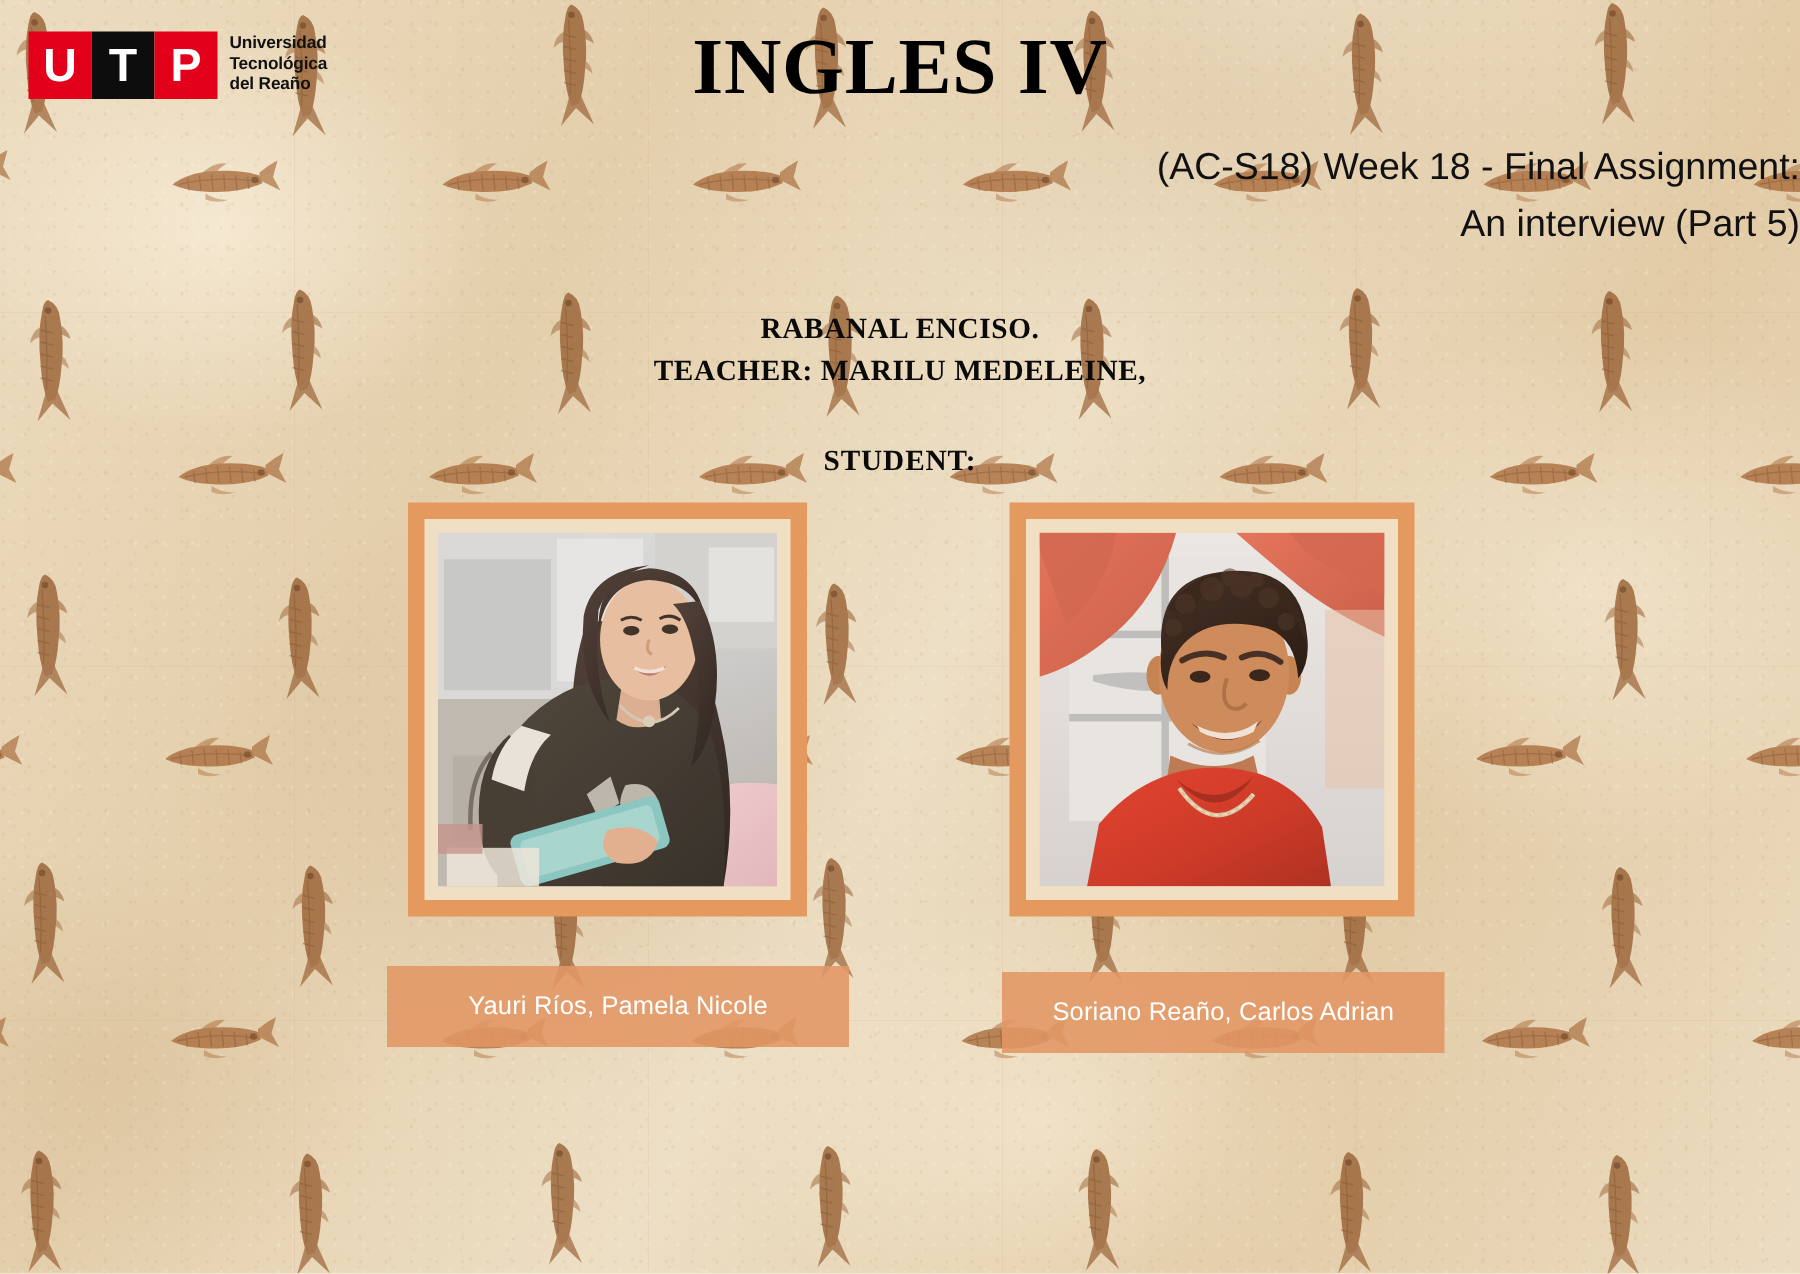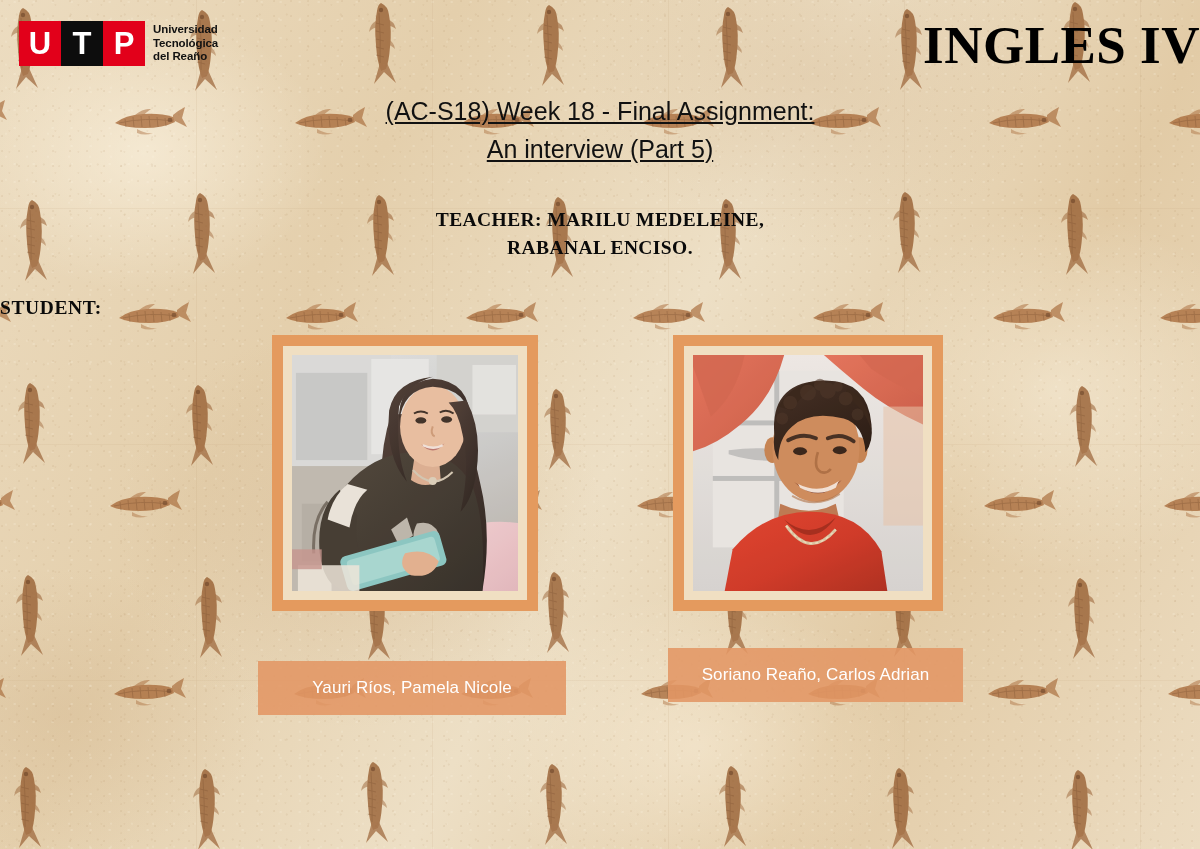--- a/index.html
+++ b/index.html
@@ -105,60 +105,59 @@
     line-height: 1.18;
     color: #111111;
     letter-spacing: -0.1px;
   }
 
   
   #main-title {
     position: absolute;
     left: 0; right: 0;
     top: 18px;
-    text-align: right;
+    text-align: center;
     font-family: "Liberation Serif", serif;
     font-weight: 700;
     font-size: 53px;
     line-height: 1.05;
     color: #000000;
     letter-spacing: 0.5px;
     z-index: 5;
   }
   #subtitle {
     position: absolute;
     left: 0; right: 0;
     top: 92px;
-    text-align: center;
+    text-align: right;
     font-family: "Liberation Sans", sans-serif;
     font-weight: 400;
     font-size: 25px;
     line-height: 1.52;
     color: #111111;
     z-index: 5;
-    text-decoration: underline;
   }
   #teacher-block {
     position: absolute;
     left: 0; right: 0;
     top: 206px;
     text-align: center;
     font-family: "Liberation Serif", serif;
     font-weight: 700;
     font-size: 19.5px;
     line-height: 1.42;
     color: #0a0a0a;
     letter-spacing: 0.4px;
     z-index: 5;
   }
   #student-label {
     position: absolute;
     left: 0; right: 0;
     top: 297px;
-    text-align: left;
+    text-align: center;
     font-family: "Liberation Serif", serif;
     font-weight: 700;
     font-size: 19.5px;
     color: #0a0a0a;
     letter-spacing: 0.6px;
     z-index: 5;
   }
 
   
   .photo-frame {
@@ -192,21 +191,21 @@
     background: rgba(226,150,100,0.88);
     display: flex;
     align-items: center;
     justify-content: center;
     color: #ffffff;
     font-family: "Liberation Sans", sans-serif;
     font-weight: 400;
     font-size: 17px;
     letter-spacing: 0.1px;
   }
-  #banner-left  { left: 258px; top: 661px; width: 308px; height: 54px; }
+  #banner-left  { left: 258px; top: 644px; width: 308px; height: 54px; }
   #banner-right { left: 668px; top: 648px; width: 295px; height: 54px; }
 </style>
 </head>
 <body>
 
 <div id="slide">
 
   <div id="grain"></div>
   <div id="seams"></div>
 
@@ -1267,22 +1266,22 @@
   </div>
 
   <div id="main-title">INGLES IV</div>
 
   <div id="subtitle">
     <div>(AC-S18) Week 18 - Final Assignment:</div>
     <div>An interview (Part 5)</div>
   </div>
 
   <div id="teacher-block">
+    <div>RABANAL ENCISO.</div>
     <div>TEACHER: MARILU MEDELEINE,</div>
-    <div>RABANAL ENCISO.</div>
   </div>
 
   <div id="student-label">STUDENT:</div>
 
   <div id="frame-left" class="photo-frame">
     <div class="frame-inner">
       <div class="photo">
         <svg viewBox="0 0 236 238" width="100%" height="100%" preserveAspectRatio="xMidYMid slice">
           <defs>
             <linearGradient id="bgL" x1="0" y1="0" x2="0.4" y2="1">

